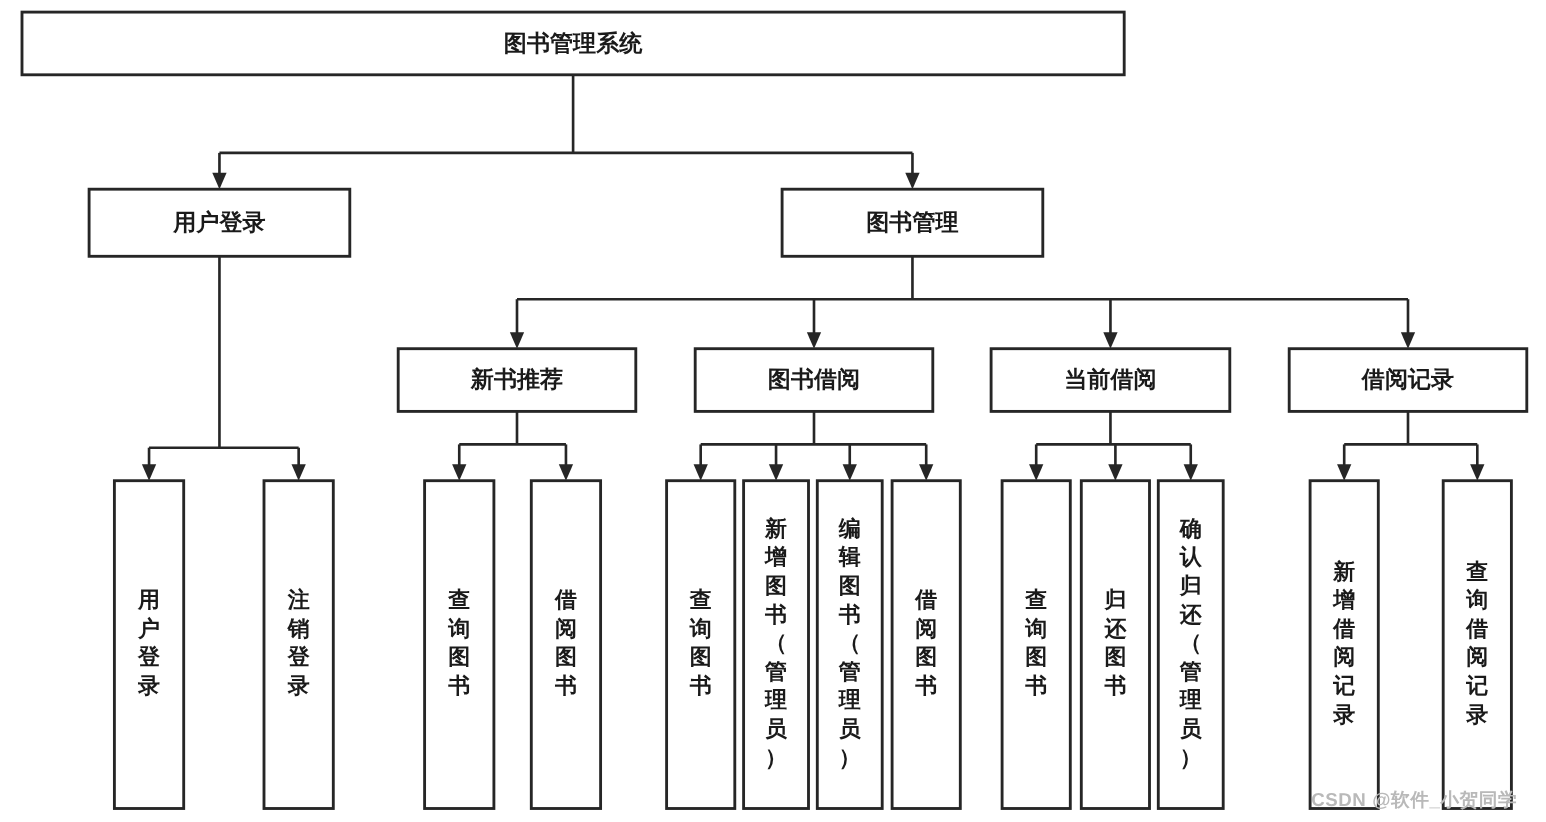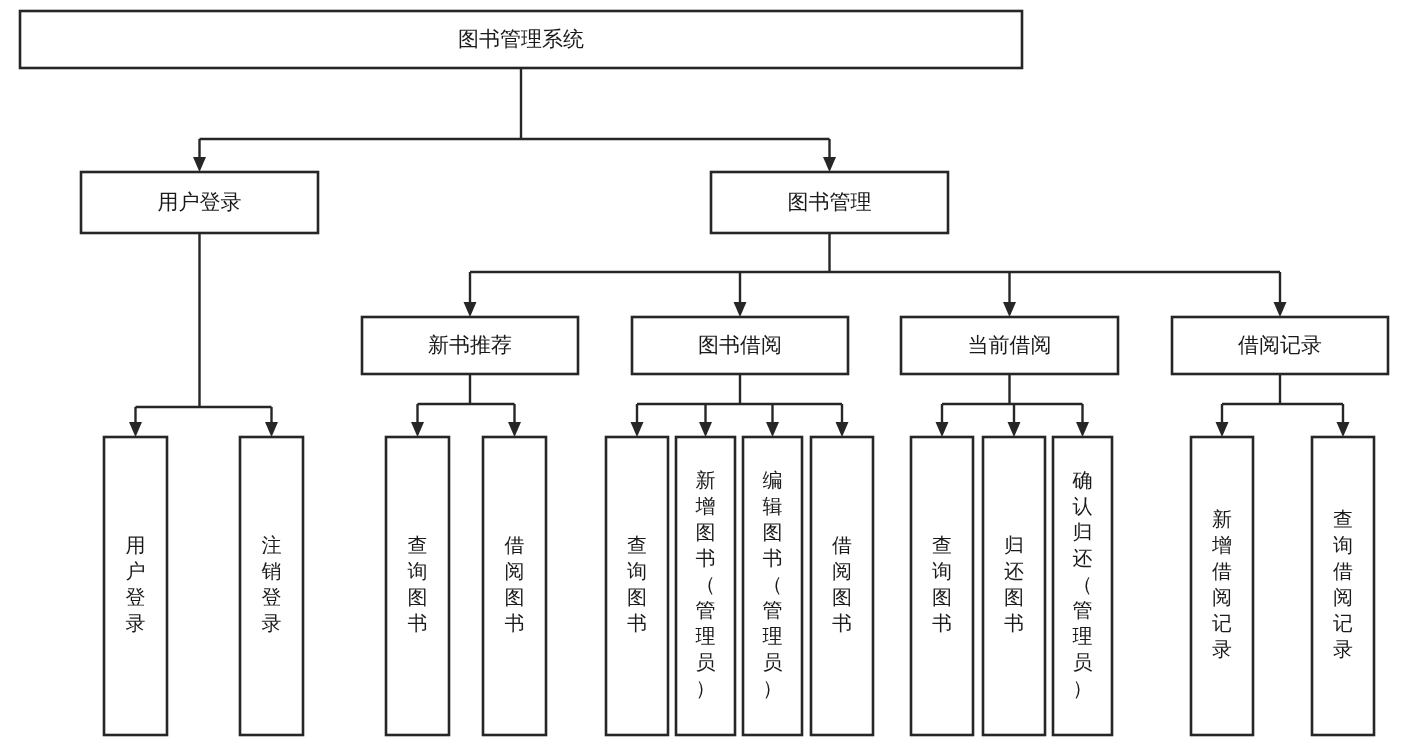--- a/index.html
+++ b/index.html
@@ -10,20 +10,21 @@
   body {
     width: 1405px;
     height: 747px;
     font-family: "Liberation Sans", "DejaVu Sans", sans-serif;
     overflow: hidden;
   }
   #diagram-root {
     position: relative;
     width: 1251px;
     height: 747px;
+    font-weight: bold;
   }
   svg.diagram-canvas {
     position: absolute;
     top: 0;
     left: 0;
     width: 1405px;
     height: 747px;
     display: block;
   }
   .node-box {
@@ -200,13 +201,14 @@
         <g>
           <rect class="node-box" x="1191" y="437" width="62" height="298"></rect>
           <text class="node-label-v" x="1222" y="521"><tspan x="1222" y="521">新</tspan><tspan x="1222" y="547">增</tspan><tspan x="1222" y="573">借</tspan><tspan x="1222" y="599">阅</tspan><tspan x="1222" y="625">记</tspan><tspan x="1222" y="651">录</tspan></text>
         </g>
         <g>
           <rect class="node-box" x="1312" y="437" width="62" height="298"></rect>
           <text class="node-label-v" x="1343" y="521"><tspan x="1343" y="521">查</tspan><tspan x="1343" y="547">询</tspan><tspan x="1343" y="573">借</tspan><tspan x="1343" y="599">阅</tspan><tspan x="1343" y="625">记</tspan><tspan x="1343" y="651">录</tspan></text>
         </g>
       </g>
   </svg>
+  <div class="watermark-text" style="left: 1192px; top: 716px;">CSDN @软件_小贺同学</div>
 </div>
 
 </body></html>

